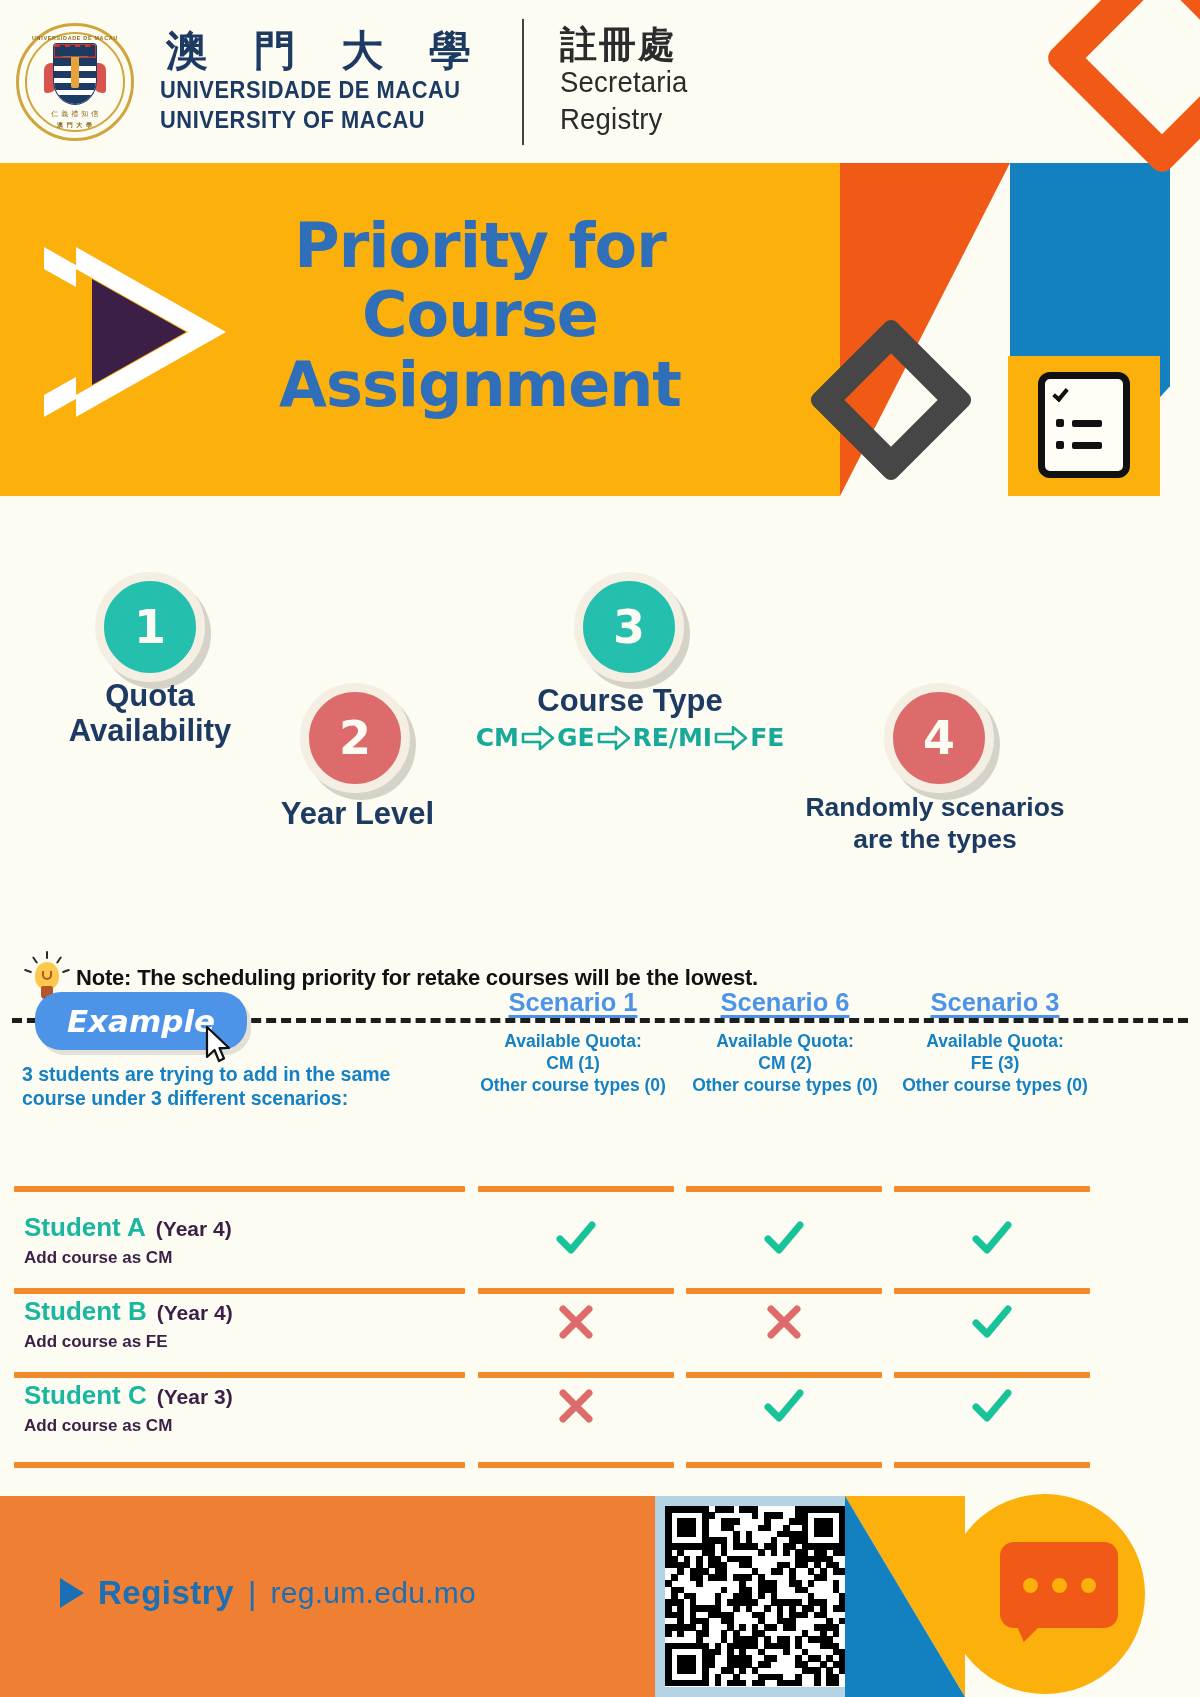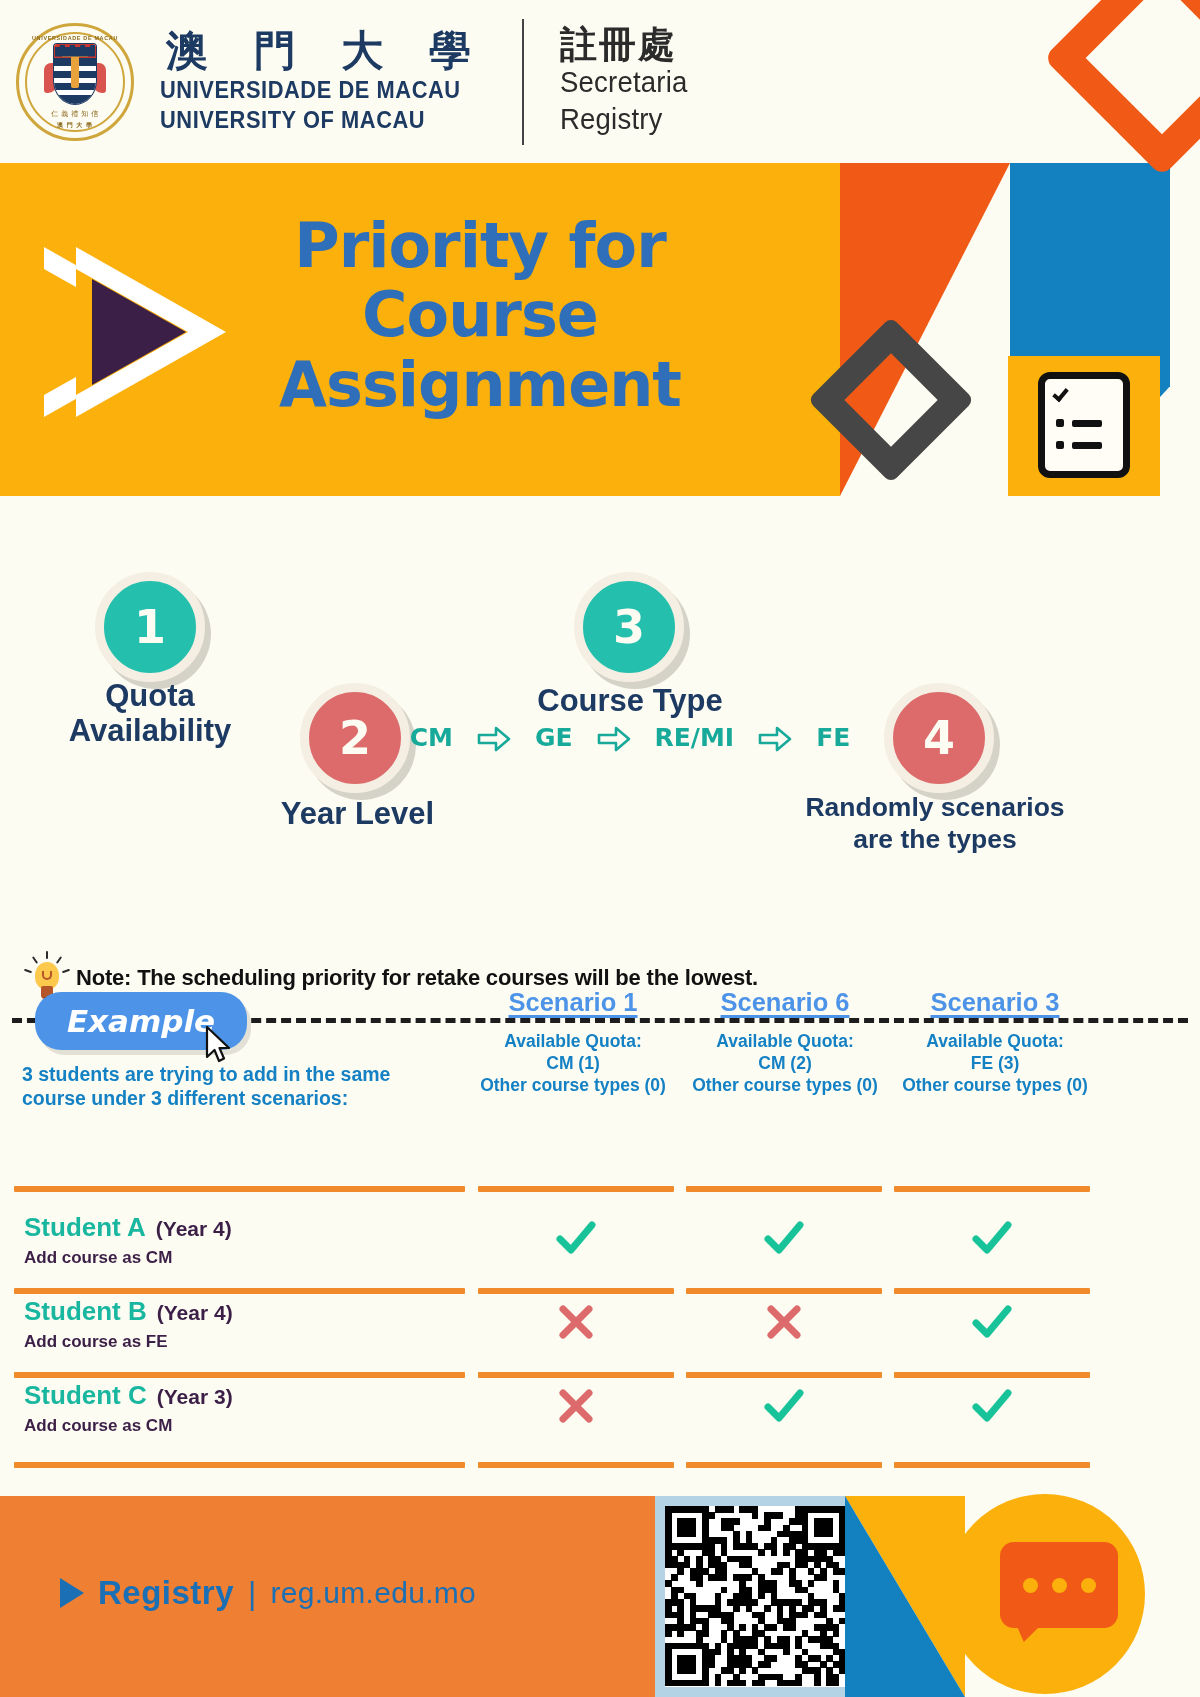--- a/index.html
+++ b/index.html
@@ -171,22 +171,22 @@
   .clbl {
     position: absolute; text-align: center; color: #1d3a63; font-weight: bold;
     font-size: 31px; line-height: 1.14;
   }
   .l1 { left: 30px; top: 678px; width: 240px; }
   .l2 { left: 225px; top: 796px; width: 265px; }
   .l3 { left: 440px; top: 683px; width: 380px; }
   .l4 { left: 790px; top: 792px; width: 290px; font-size: 26.5px; line-height: 1.2; }
 
   .chain {
-    position: absolute; display: flex; align-items: flex-end; justify-content: center;
-    gap: 24px; color: #17a99a; font-weight: bold; font-size: 25px;
+    position: absolute; display: flex; align-items: center; justify-content: center;
+    gap: 2px; color: #17a99a; font-weight: bold; font-size: 25px;
     font-family: "DejaVu Sans", sans-serif;
   }
   .ch3 { left: 440px; top: 723px; width: 380px; }
   .ch2 { left: 120px; top: 840px; width: 500px; font-size: 25px; }
   .arrw { width: 34px; height: 26px; flex: 0 0 auto; }
 
   .note-row { position: absolute; left: 26px; top: 952px; display: flex; align-items: center; gap: 8px; }
   .bulb { width: 42px; height: 52px; position: relative; flex: 0 0 auto; }
   .bulb-glass {
     position:absolute; left: 9px; top: 10px; width: 24px; height: 27px;

